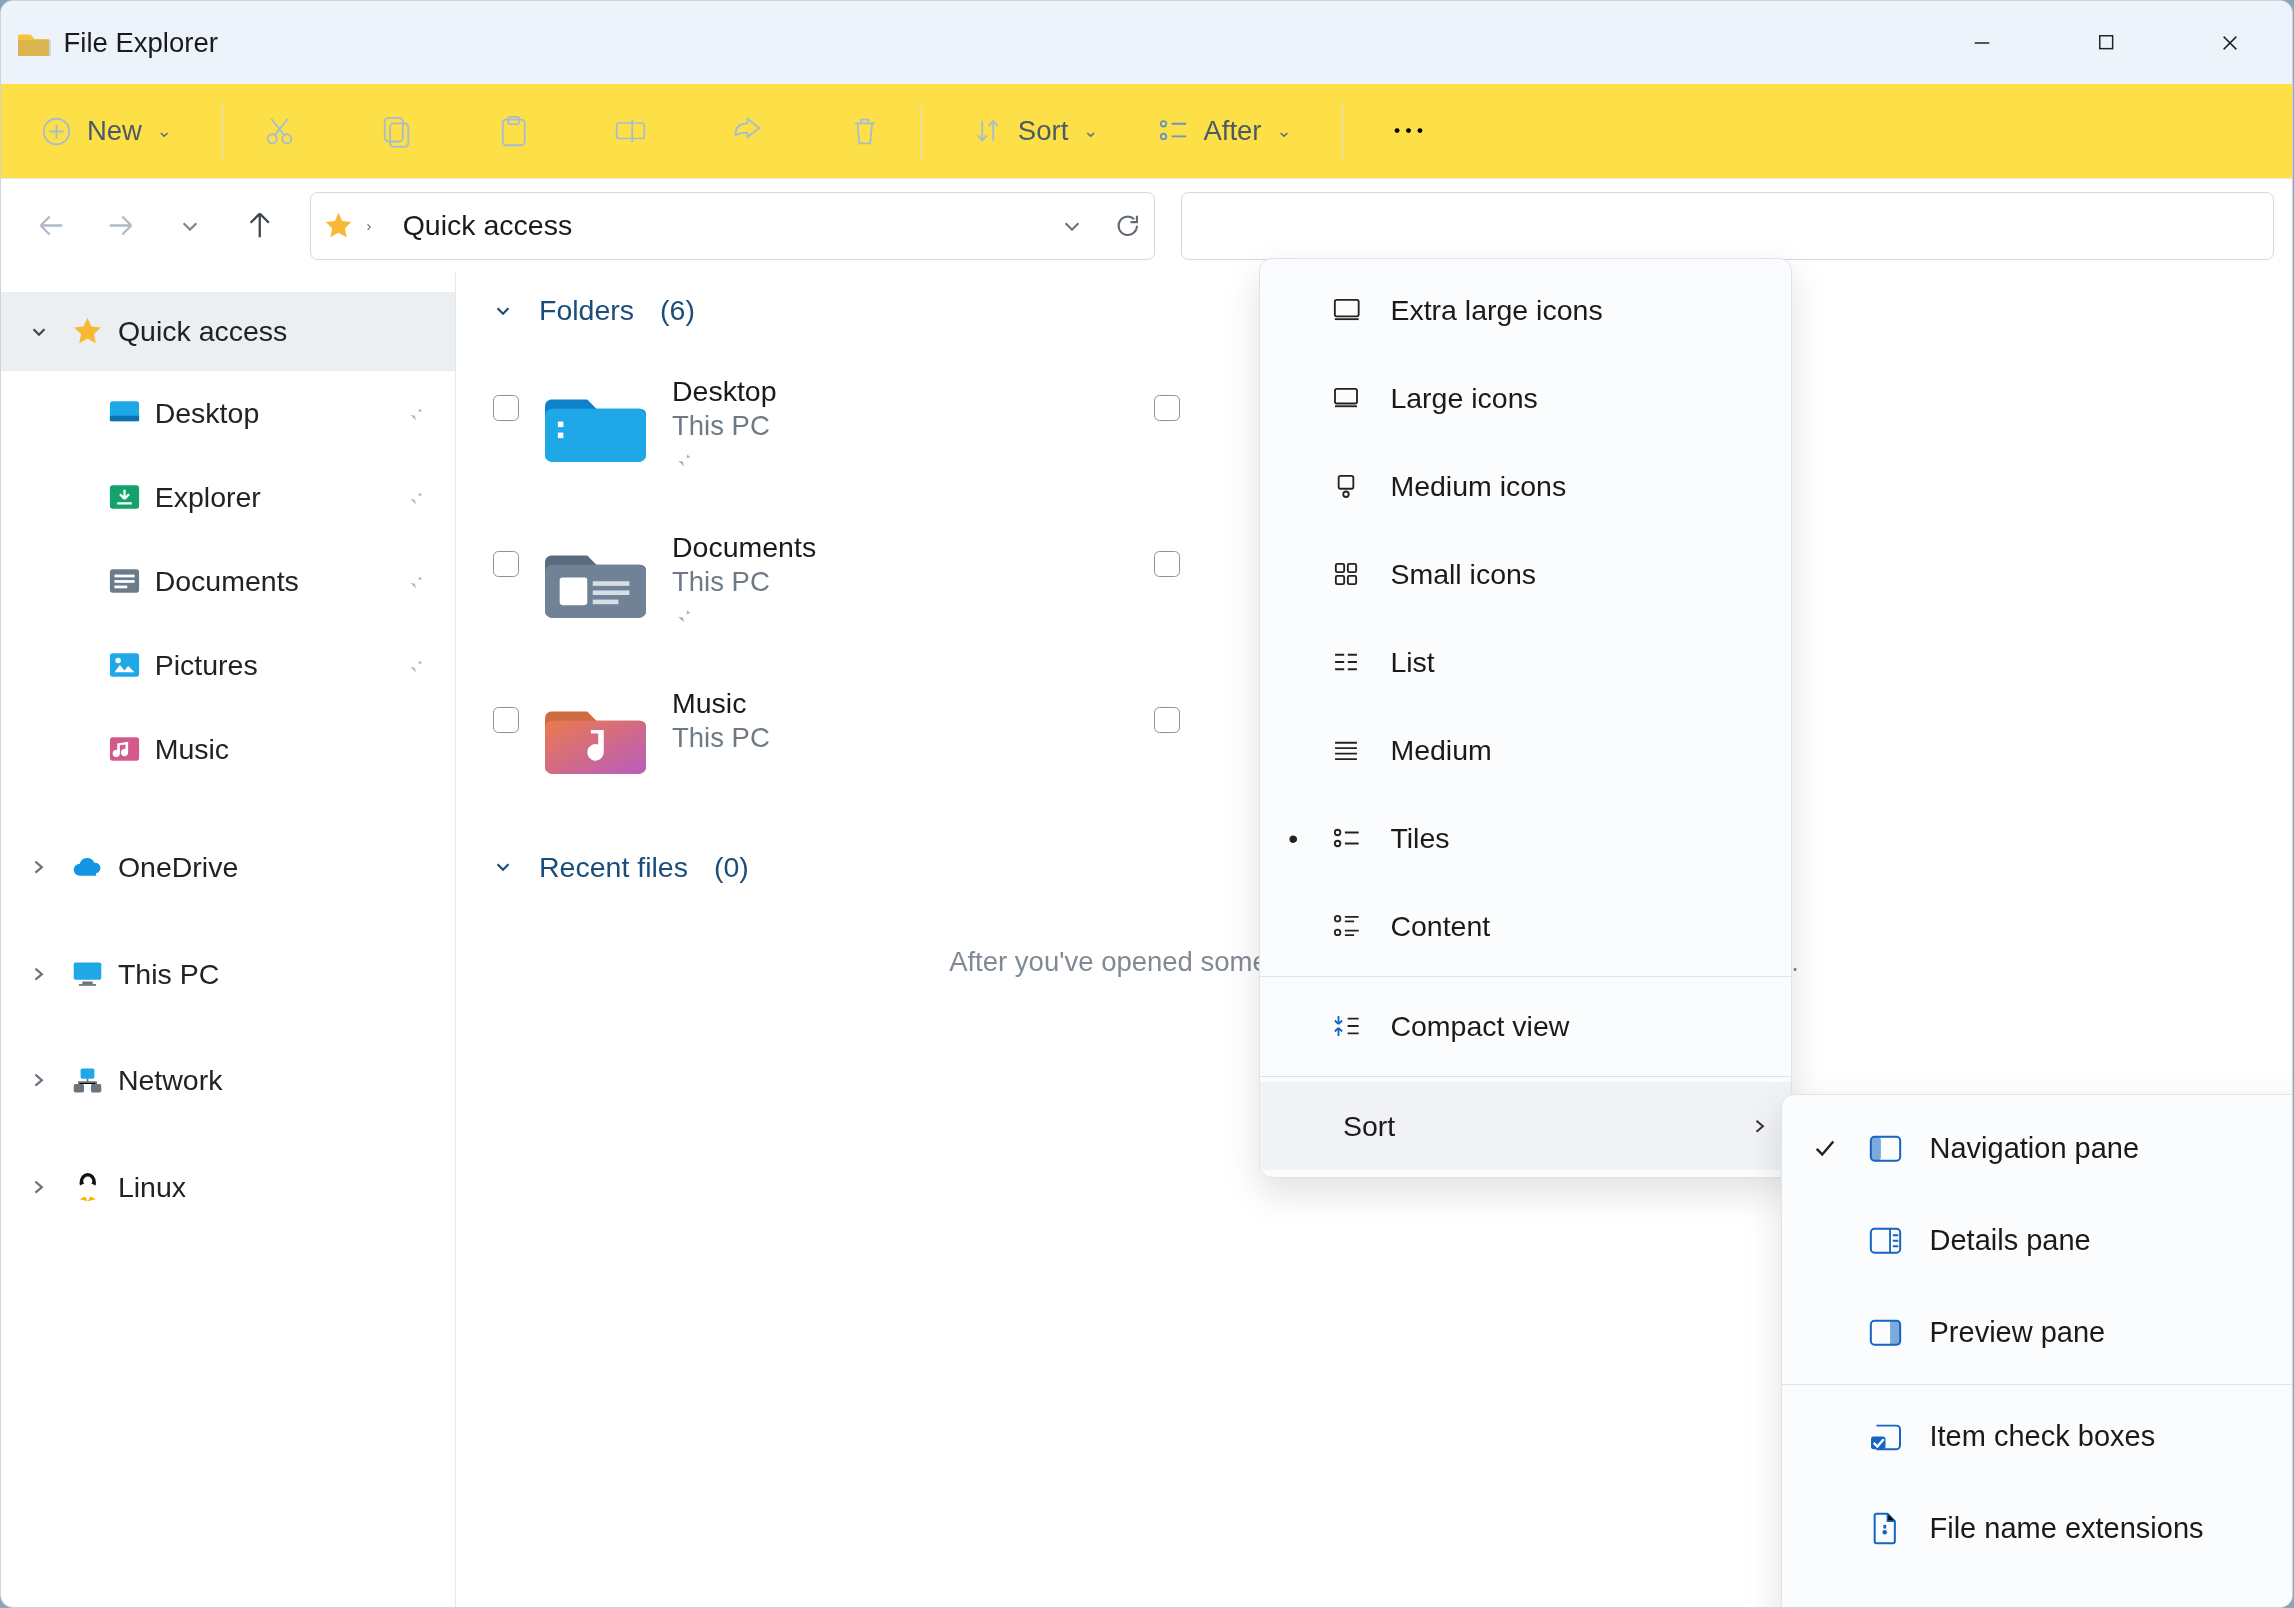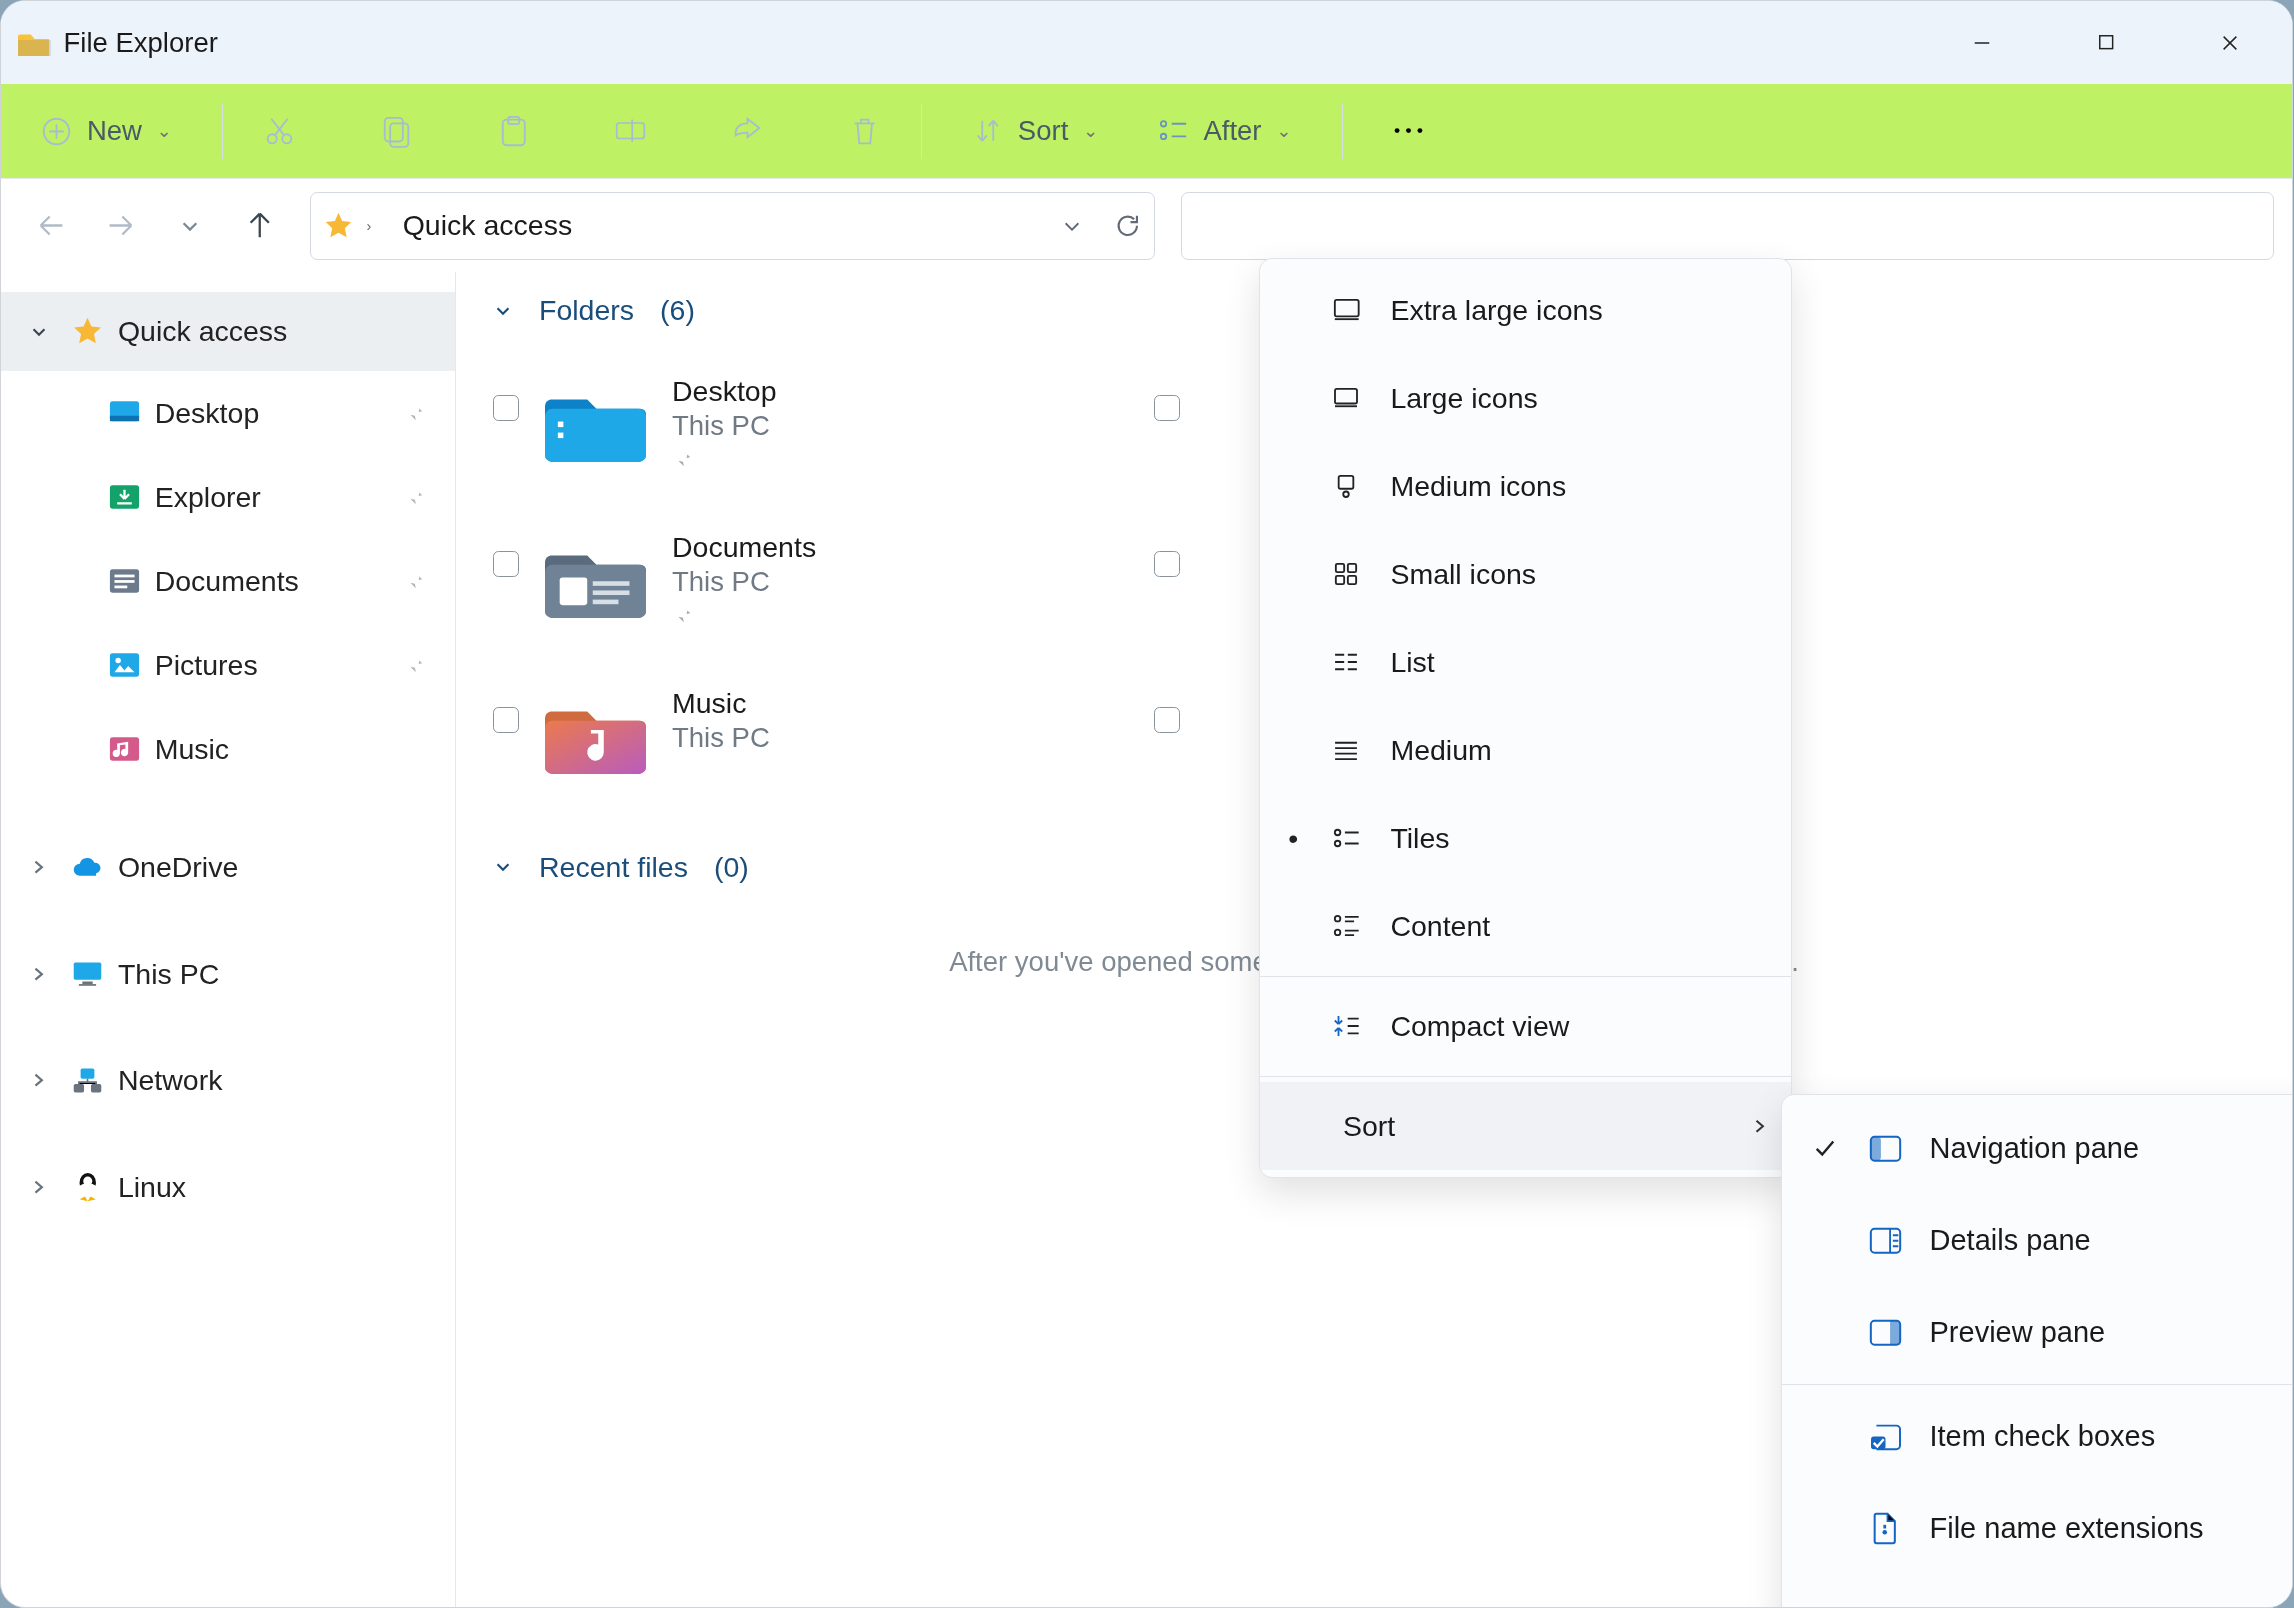--- a/index.html
+++ b/index.html
@@ -1,31 +1,31 @@
 <!DOCTYPE html>
 <html style="font-size:14.7px"><head>
 <meta charset="utf-8">
 <style>
   * { box-sizing: border-box; margin: 0; padding: 0; font-family: "Segoe UI", Tahoma, sans-serif; }
   body { background: #8ba5b8; width: 2295px; height: 1609px; overflow: hidden; position: relative; }
   .outer { position: absolute; top: 0; left: 0; right: 0; bottom: 0; display: flex; }
   .window {
     background: #fff; width: 2293px; height: 1608px;
-    border-radius: 25px; border: 0.9px solid #d0d4d9; overflow: hidden;
+    border-radius: 13px; border: 0.9px solid #d0d4d9; overflow: hidden;
     display: flex; flex-direction: column; position: relative;
   }
   
   .titlebar { height: 83px; display: flex; align-items: center; background: #edf3fa; }
   .titlebar-left { display: flex; align-items: center; gap: 13px; padding-left: 16.5px; }
   .titlebar-title { font-size: 27.5px; color: #1a1a1a; }
   .titlebar-icon { width: 33px; height: 27.5px; }
   .window-controls { margin-left: auto; display: flex; height: 100%; }
   .win-btn { width: 124px; display: flex; align-items: center; justify-content: center; color: #3a3a3a; font-size: 20px; }
   
-  .toolbar { height: 95px; display: flex; align-items: center; background: #bef264; border-bottom: 0.9px solid #e4e9ee; padding: 0 31px; gap: 4px; }
+  .toolbar { height: 95px; display: flex; align-items: center; background: #fde047; border-bottom: 0.9px solid #e4e9ee; padding: 0 31px; gap: 4px; }
   .tb-group { display: flex; align-items: center; gap: 35px; }
   .tb-sep { width: 0.9px; height: 55px; background: #d8dee6; margin: 0 37px; }
   .tb-btn { display: flex; align-items: center; gap: 14.7px; color: #6c859c; font-size: 27.5px; padding: 5.5px 9.2px; border-radius: 7.3px; }
   .tb-btn .lbl { color: #4a5a66; font-size: 27.5px; }
   .tb-icon { width: 31px; height: 31px; display:flex; align-items:center; justify-content:center; color: #6c95bc; }
   .tb-icon.dim { color: #a7bcd1; }
   .chev { font-size: 18.4px; color: #707070; }
   
   .navrow { height: 93px; display: flex; align-items: center; padding: 0 18.4px; gap: 5.5px; }
   .nav-btn { width: 64px; height: 64px; display:flex; align-items:center; justify-content:center; color:#7a8896; font-size: 27.5px; border-radius: 7.3px; }

